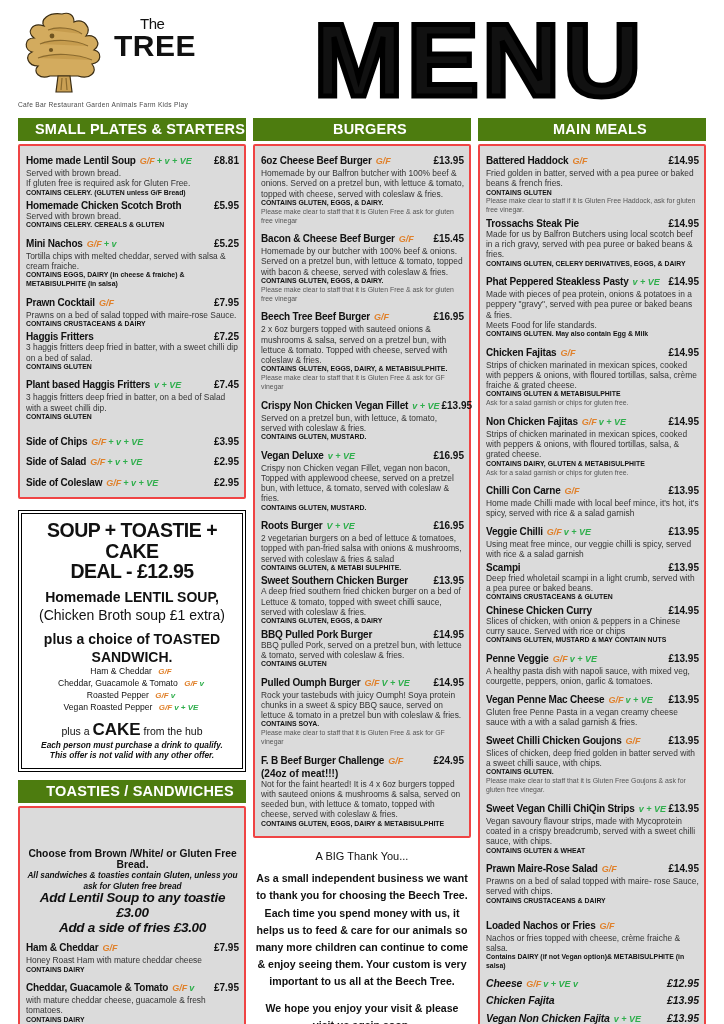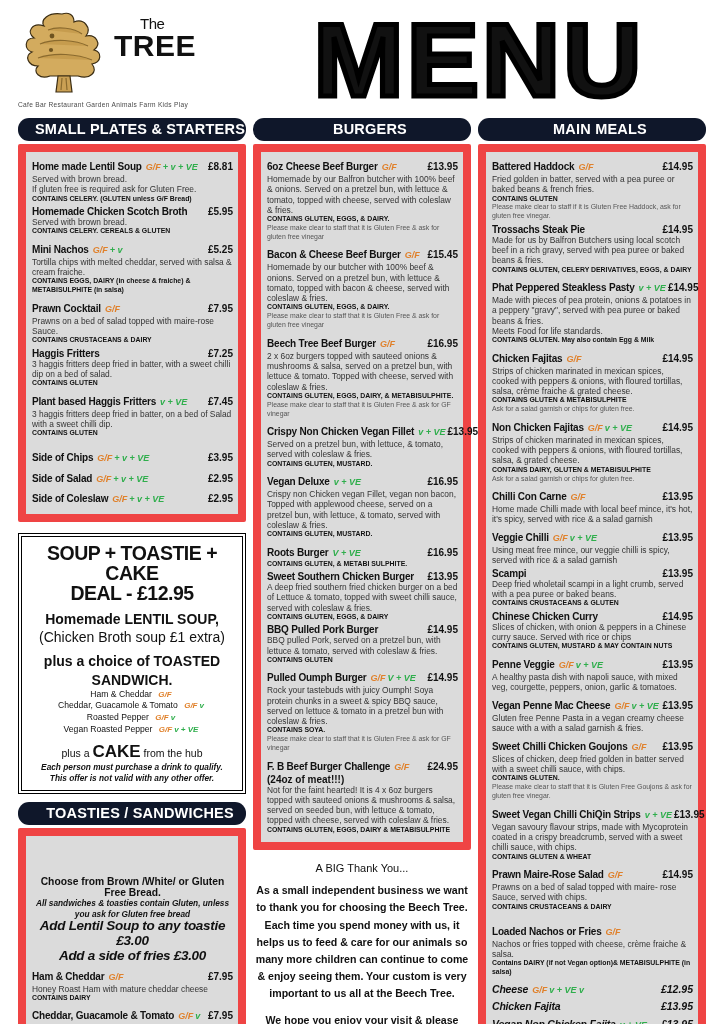--- a/index.html
+++ b/index.html
@@ -21,24 +21,24 @@
     -webkit-text-stroke:5px #000; transform:scaleX(1.04); transform-origin:left top;
     font-family:"Liberation Sans", sans-serif; }
 
   
   .cols { display:flex; gap:7px; }
   .col { display:flex; flex-direction:column; }
   .col-left { width:228px; }
   .col-mid { width:218px; }
   .col-right { width:228px; }
 
-  .bar { background:#0f172a; color:#fff; text-align:center; font-weight:bold;
-    font-size:14.5px; letter-spacing:0.2px; padding:3px 0 4px 16px; border-radius:11px;
+  .bar { background:#4d7c0f; color:#fff; text-align:center; font-weight:bold;
+    font-size:14.5px; letter-spacing:0.2px; padding:3px 0 4px 16px; border-radius:0;
     margin-bottom:3px; }
-  .panel { background:#dbdbdb; border:8px solid #ef4444; border-radius:2px;
+  .panel { background:#dbdbdb; border:2px solid #ef4444; border-radius:2px;
     padding:4px 5px 5px 6px; }
 
   
   .item { margin-bottom:2.5px; }
   .item.gap { margin-top:9px; }
   .top { display:flex; align-items:baseline; }
   .nm { font-weight:bold; font-size:10px; letter-spacing:-0.2px; white-space:nowrap; }
   .tags { margin-left:4px; white-space:nowrap; }
   .tag { font-style:italic; font-weight:bold; font-size:9px; margin-right:2px; }
   .tag.gf { color:#e0802a; }
@@ -275,20 +275,21 @@
               </div>
             </div>
             <div class="item">
               <div class="top">
                 <span class="nm">Cheddar, Guacamole &amp; Tomato</span>
                 <span class="tags"><span class="tag gf">G/F</span><span class="tag veg">v</span></span>
                 <span class="spacer"></span>
                 <span class="price">£7.95</span>
               </div>
               <div class="lines">
+                <div class="line desc">with mature cheddar cheese, guacamole &amp; fresh tomatoes.</div>
                 <div class="line contains">CONTAINS DAIRY</div>
               </div>
             </div>
             <div class="item">
               <div class="top">
                 <span class="nm">Chicken BLT</span>
                 <span class="tags"><span class="tag gf">G/F</span></span>
                 <span class="spacer"></span>
                 <span class="price">£9.95</span>
               </div>
@@ -386,20 +387,21 @@
           </div>
           <div class="item">
             <div class="top">
               <span class="nm">Roots Burger</span>
               <span class="tags"><span class="tag veg">V + VE</span></span>
               <span class="spacer"></span>
               <span class="price">£16.95</span>
             </div>
 
             <div class="lines">
+              <div class="line desc">2 vegetarian burgers on a bed of lettuce &amp; tomatoes, topped with pan-fried salsa with onions &amp; mushrooms, served with coleslaw &amp; fries &amp; salad</div>
               <div class="line contains">CONTAINS GLUTEN, &amp; METABI SULPHITE.</div>
             </div>
           </div>
           <div class="item">
             <div class="top">
               <span class="nm">Sweet Southern Chicken Burger</span>
               <span class="tags"></span>
               <span class="spacer"></span>
               <span class="price">£13.95</span>
             </div>

